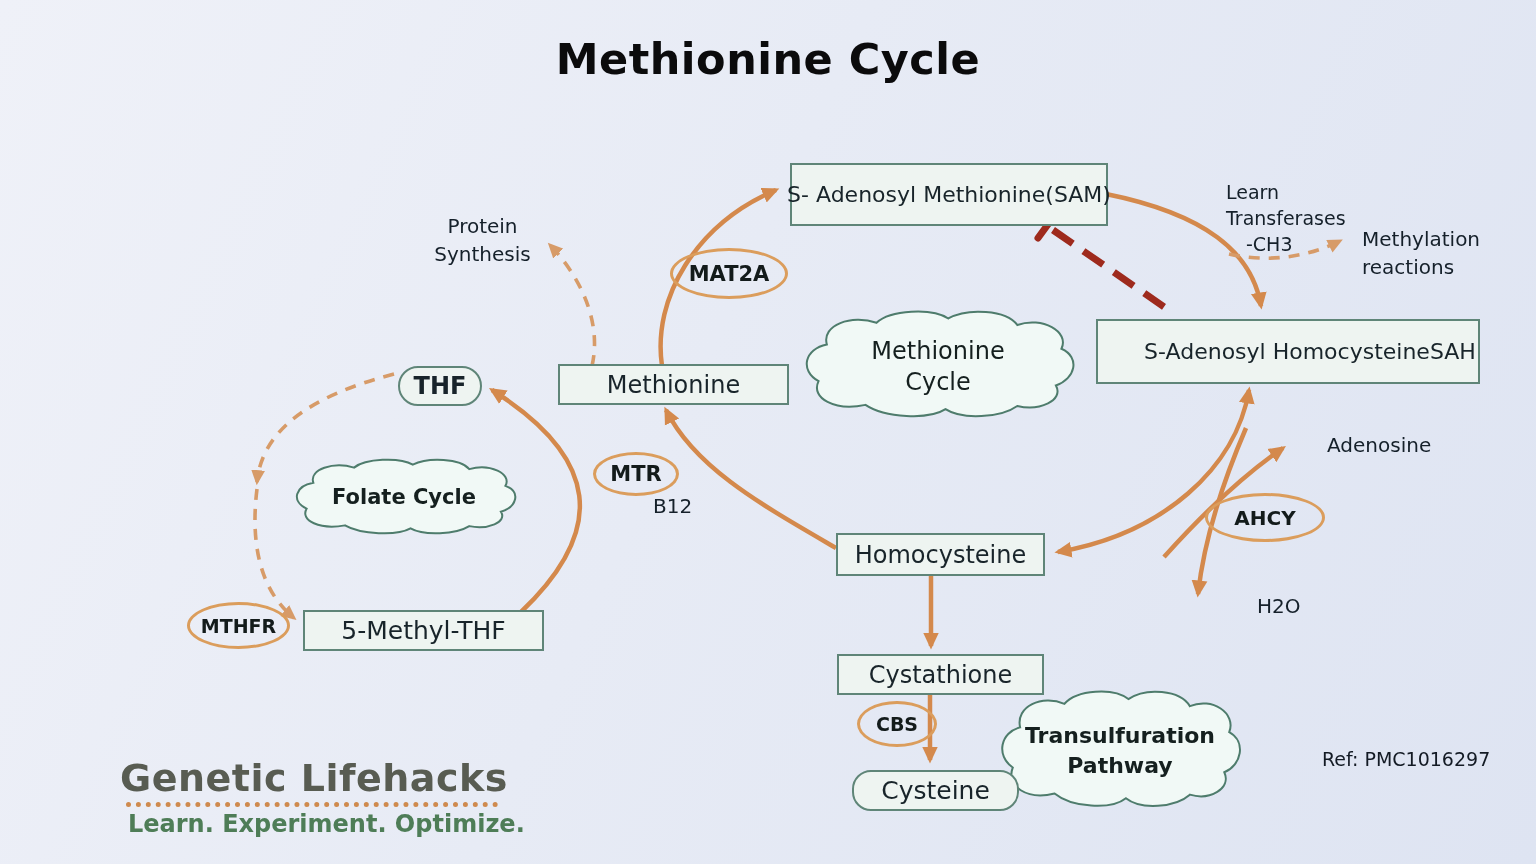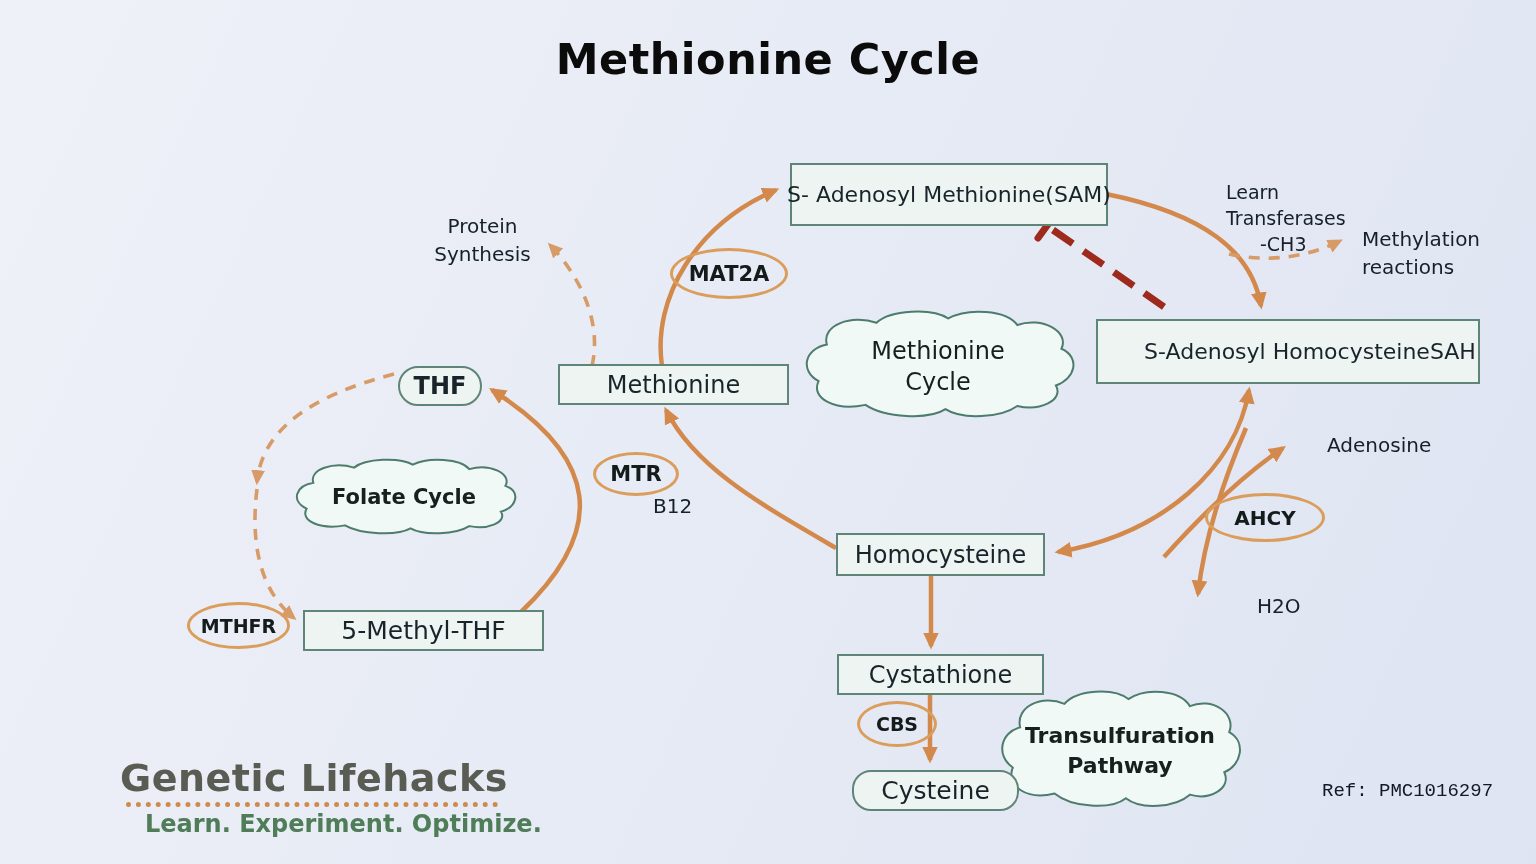--- a/index.html
+++ b/index.html
@@ -21,22 +21,22 @@
   .enzyme{
     position:absolute;border:3px solid #db9d5c;border-radius:50%;
     display:flex;align-items:center;justify-content:center;
     font-weight:bold;color:#131b1b;background:transparent;
   }
   .lbl{position:absolute;color:#15202a;font-weight:500;}
   .cloud-text{position:absolute;text-align:center;color:#15201f;}
   .logo{position:absolute;left:120px;top:756px;}
   .logo-name{font-size:38px;font-weight:bold;color:#585c52;letter-spacing:.5px;}
   .logo-divider{width:372px;height:0;border-bottom:5px dotted #cf8a4e;margin:2px 0 3px 6px;}
-  .logo-tagline{font-size:24px;font-weight:bold;color:#4e7d57;margin-left:25px;}
-  .ref{position:absolute;left:1322px;top:780px;font-size:19px;color:#131a24;font-weight:500;font-family:Liberation Mono, monospace;}
+  .logo-tagline{font-size:24px;font-weight:bold;color:#4e7d57;margin-left:8px;}
+  .ref{position:absolute;left:1322px;top:748px;font-size:19px;color:#131a24;font-weight:500;}
 </style>
 </head>
 <body>
 
 <div id="canvas">
 
   <svg id="arrows" width="1536" height="864" viewBox="0 0 1536 864">
     <defs>
       <marker id="m-o" viewBox="0 0 10 10" refX="7.5" refY="5" markerWidth="4" markerHeight="4" orient="auto-start-reverse">
         <path d="M0,0.6 L9.5,5 L0,9.4 z" fill="#d4894c"></path>
@@ -118,21 +118,21 @@
   </div>
 
   <div class="lbl" style="left:425px;top:212px;width:115px;text-align:center;font-size:20px;line-height:28px;">
     <div>Protein</div>
     <div>Synthesis</div>
   </div>
 
   <div class="lbl" style="left:1226px;top:179px;font-size:19px;line-height:26px;">
     <div>Learn</div>
     <div>Transferases</div>
-    <div style="margin-left:34px;">-CH3</div>
+    <div style="margin-left:20px;">-CH3</div>
   </div>
 
   <div class="lbl" style="left:1362px;top:225px;font-size:20px;line-height:28px;">
     <div>Methylation</div>
     <div>reactions</div>
   </div>
 
   <div class="lbl" style="left:1295px;top:433px;font-size:20px;margin-left:32px;">Adenosine</div>
   <div class="lbl" style="left:1216px;top:594px;font-size:20px;margin-left:41px;">H2O</div>
   <div class="lbl" style="left:653px;top:494px;font-size:20px;">B12</div>

